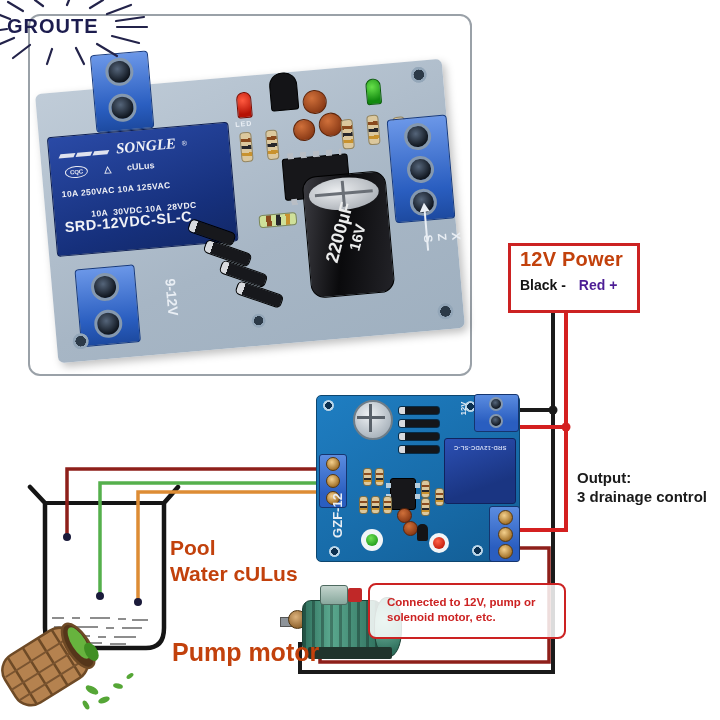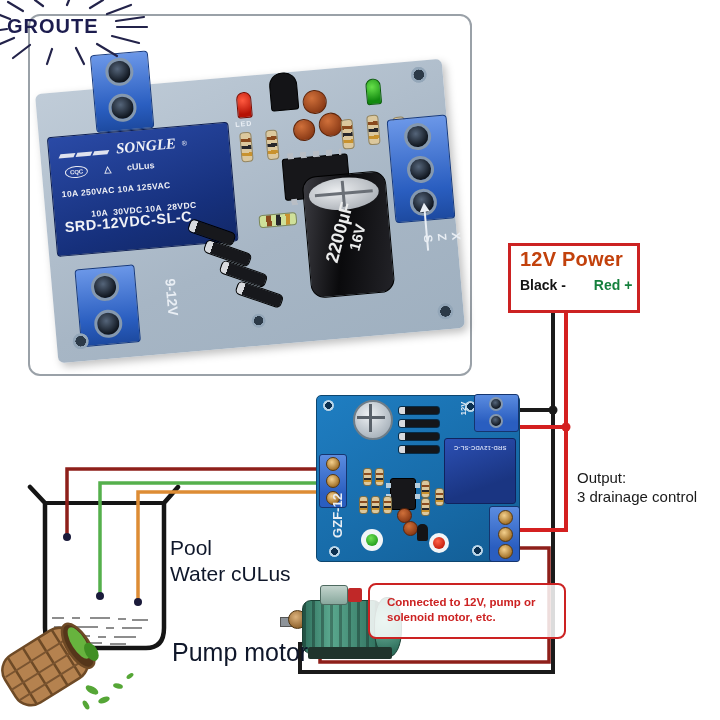--- a/index.html
+++ b/index.html
@@ -85,22 +85,22 @@
          background:linear-gradient(180deg,#dcc89d 0 24%,#8a4a1e 24% 40%,#dcc89d 40% 55%,
                     #26262a 55% 70%,#c8922e 70% 84%,#dcc89d 84% 100%);}
   .mledwrap{position:absolute;border-radius:50%;background:#f2f5f7;}
   .mhole{position:absolute;width:11px;height:11px;border-radius:50%;
          background:radial-gradient(circle,#0c3050 0 45%,#bcd6e8 46% 74%,rgba(0,0,0,0) 75%);}
   .mrelay{position:absolute;left:127px;top:42px;width:70px;height:64px;border-radius:3px;
          background:linear-gradient(160deg,#2c50b4,#1a3582 70%);border:1px solid #10235e;}
   .mrelaytext{position:absolute;left:2px;top:6px;width:66px;text-align:center;font-size:6px;
          font-weight:bold;color:#cdd6f2;transform:rotate(180deg);letter-spacing:.2px;}
 
-  .wlabel{position:absolute;font-weight:normal;color:#0f172a;z-index:4;}
-  .outnote{position:absolute;left:577px;top:468px;font-size:15px;font-weight:normal;
+  .wlabel{position:absolute;font-weight:bold;color:#c2410c;z-index:4;}
+  .outnote{position:absolute;left:577px;top:468px;font-size:15px;font-weight:bold;
            color:#1a1a1a;line-height:19px;z-index:4;}
   .callout{position:absolute;left:368px;top:583px;width:198px;height:56px;z-index:4;
            border:2.5px solid #cc2222;border-radius:8px;background:rgba(255,255,255,.85);
            color:#cc2222;font-size:11.5px;font-weight:bold;line-height:15px;
            padding:10px 6px 0 17px;box-sizing:border-box;}
 
   .logo{position:absolute;left:0;top:0;width:150px;height:70px;z-index:5;}
   .logotext{position:absolute;left:7px;top:15px;font-size:20px;font-weight:bold;
             color:#1c1c4e;letter-spacing:1px;z-index:6;}
 
@@ -274,21 +274,21 @@
       <div class="hole" style="left:382px;top:244px;width:16px;height:16px;"></div>
       <div class="hole" style="left:16px;top:242px;width:16px;height:16px;"></div>
       <div class="hole" style="left:196px;top:238px;width:14px;height:14px;"></div>
     </div>
   </div>
 
   <div class="powerbox">
     <div class="powertitle">12V Power</div>
     <div class="powersub">
       <span style="color:#141414;">Black -</span>
-      <span style="color:#15803d;margin-left:24px;">Red +</span>
+      <span style="color:#4c1d95;margin-left:9px;">Red +</span>
     </div>
   </div>
 
   <div class="module">
     <div class="mhole" style="left:6px;top:4px;"></div>
     <div class="mhole" style="left:148px;top:5px;"></div>
     <div class="mhole" style="left:12px;top:150px;"></div>
     <div class="mhole" style="left:155px;top:149px;"></div>
 
     <div class="trimmer"></div>

